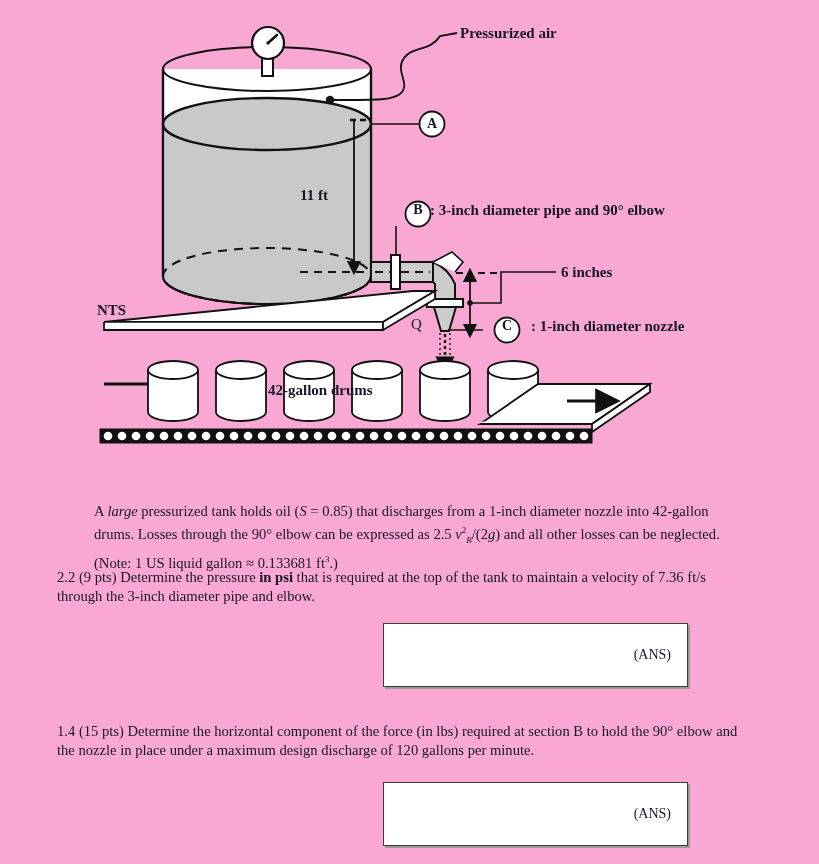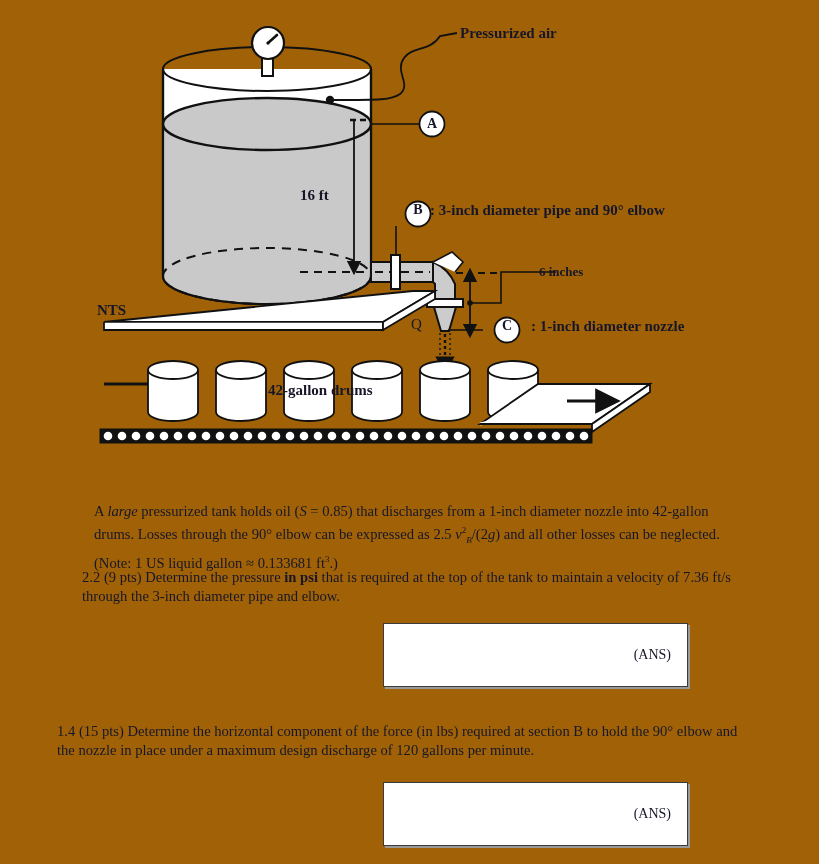--- a/index.html
+++ b/index.html
@@ -13,21 +13,21 @@
     position: relative;
     font-family: "Liberation Serif", "DejaVu Serif", serif;
     color: #1a1a2e;
     overflow: hidden;
   }
   #page {
     position: absolute;
     left: 0; top: 0;
     width: 819px;
     height: 864px;
-    background: #a16207;
+    background: #f9a8d4;
   }
   
   #figure {
     position: absolute;
     left: 0; top: 0;
     width: 819px;
     height: 455px;
   }
   #figure svg { display: block; }
 
@@ -35,21 +35,21 @@
     position: absolute;
     font-family: "Liberation Serif", "DejaVu Serif", serif;
     font-weight: bold;
     color: #161628;
     white-space: nowrap;
     line-height: 1;
   }
   #label-pressurized-air { left: 460px; top: 26px;  font-size: 15px; }
   #label-10ft           { left: 300px; top: 188px; font-size: 15px; }
   #label-b-text         { left: 430px; top: 203px; font-size: 15px; text-align: center; }
-  #label-6inches        { left: 539px; top: 265px; font-size: 13px; }
+  #label-6inches        { left: 561px; top: 265px; font-size: 15px; }
   #label-c-text         { left: 531px; top: 319px; font-size: 15px; text-align: center; }
   #label-nts            { left: 97px;  top: 303px; font-size: 15px; }
   #label-q              { left: 411px; top: 317px; font-size: 15px; font-weight: normal; }
   #label-drums          { left: 268px; top: 383px; font-size: 15px; }
   .circ-letter {
     position: absolute;
     font-family: "Liberation Serif", "DejaVu Serif", serif;
     font-size: 14px;
     font-weight: bold;
     color: #161628;
@@ -73,21 +73,20 @@
   #problem-statement {
     left: 94px;
     top: 470px;
     width: 650px;
     margin-top: 32px;
   }
   #q22-text {
     left: 57px;
     top: 568px;
     width: 690px;
-    margin-left: 25px;
   }
   #q23-text {
     left: 57px;
     top: 722px;
     width: 690px;
   }
   .it { font-style: italic; }
   .bd { font-weight: bold; }
   .mathvar { font-style: italic; font-family: "Liberation Serif", serif; }
   sub.vsub { font-style: italic; font-size: 9px; }
@@ -270,21 +269,21 @@
             <circle cx="542" cy="436" r="4.3"></circle>
           <circle cx="556" cy="436" r="4.3"></circle>
             <circle cx="570" cy="436" r="4.3"></circle>
           <circle cx="584" cy="436" r="4.3"></circle>
         </g>
       </g>
     </svg>
 
     <div class="fig-label" id="label-pressurized-air">Pressurized air</div>
 
-    <div class="fig-label" id="label-10ft">16 ft</div>
+    <div class="fig-label" id="label-10ft">11 ft</div>
 
     <div class="fig-label" id="label-6inches">6 inches</div>
 
     <div class="fig-label" id="label-nts">NTS</div>
 
     <div class="fig-label" id="label-q">Q</div>
 
     <div class="fig-label" id="label-drums">42-gallon drums</div>
 
     <div class="circ-letter" id="letter-a">A</div>

